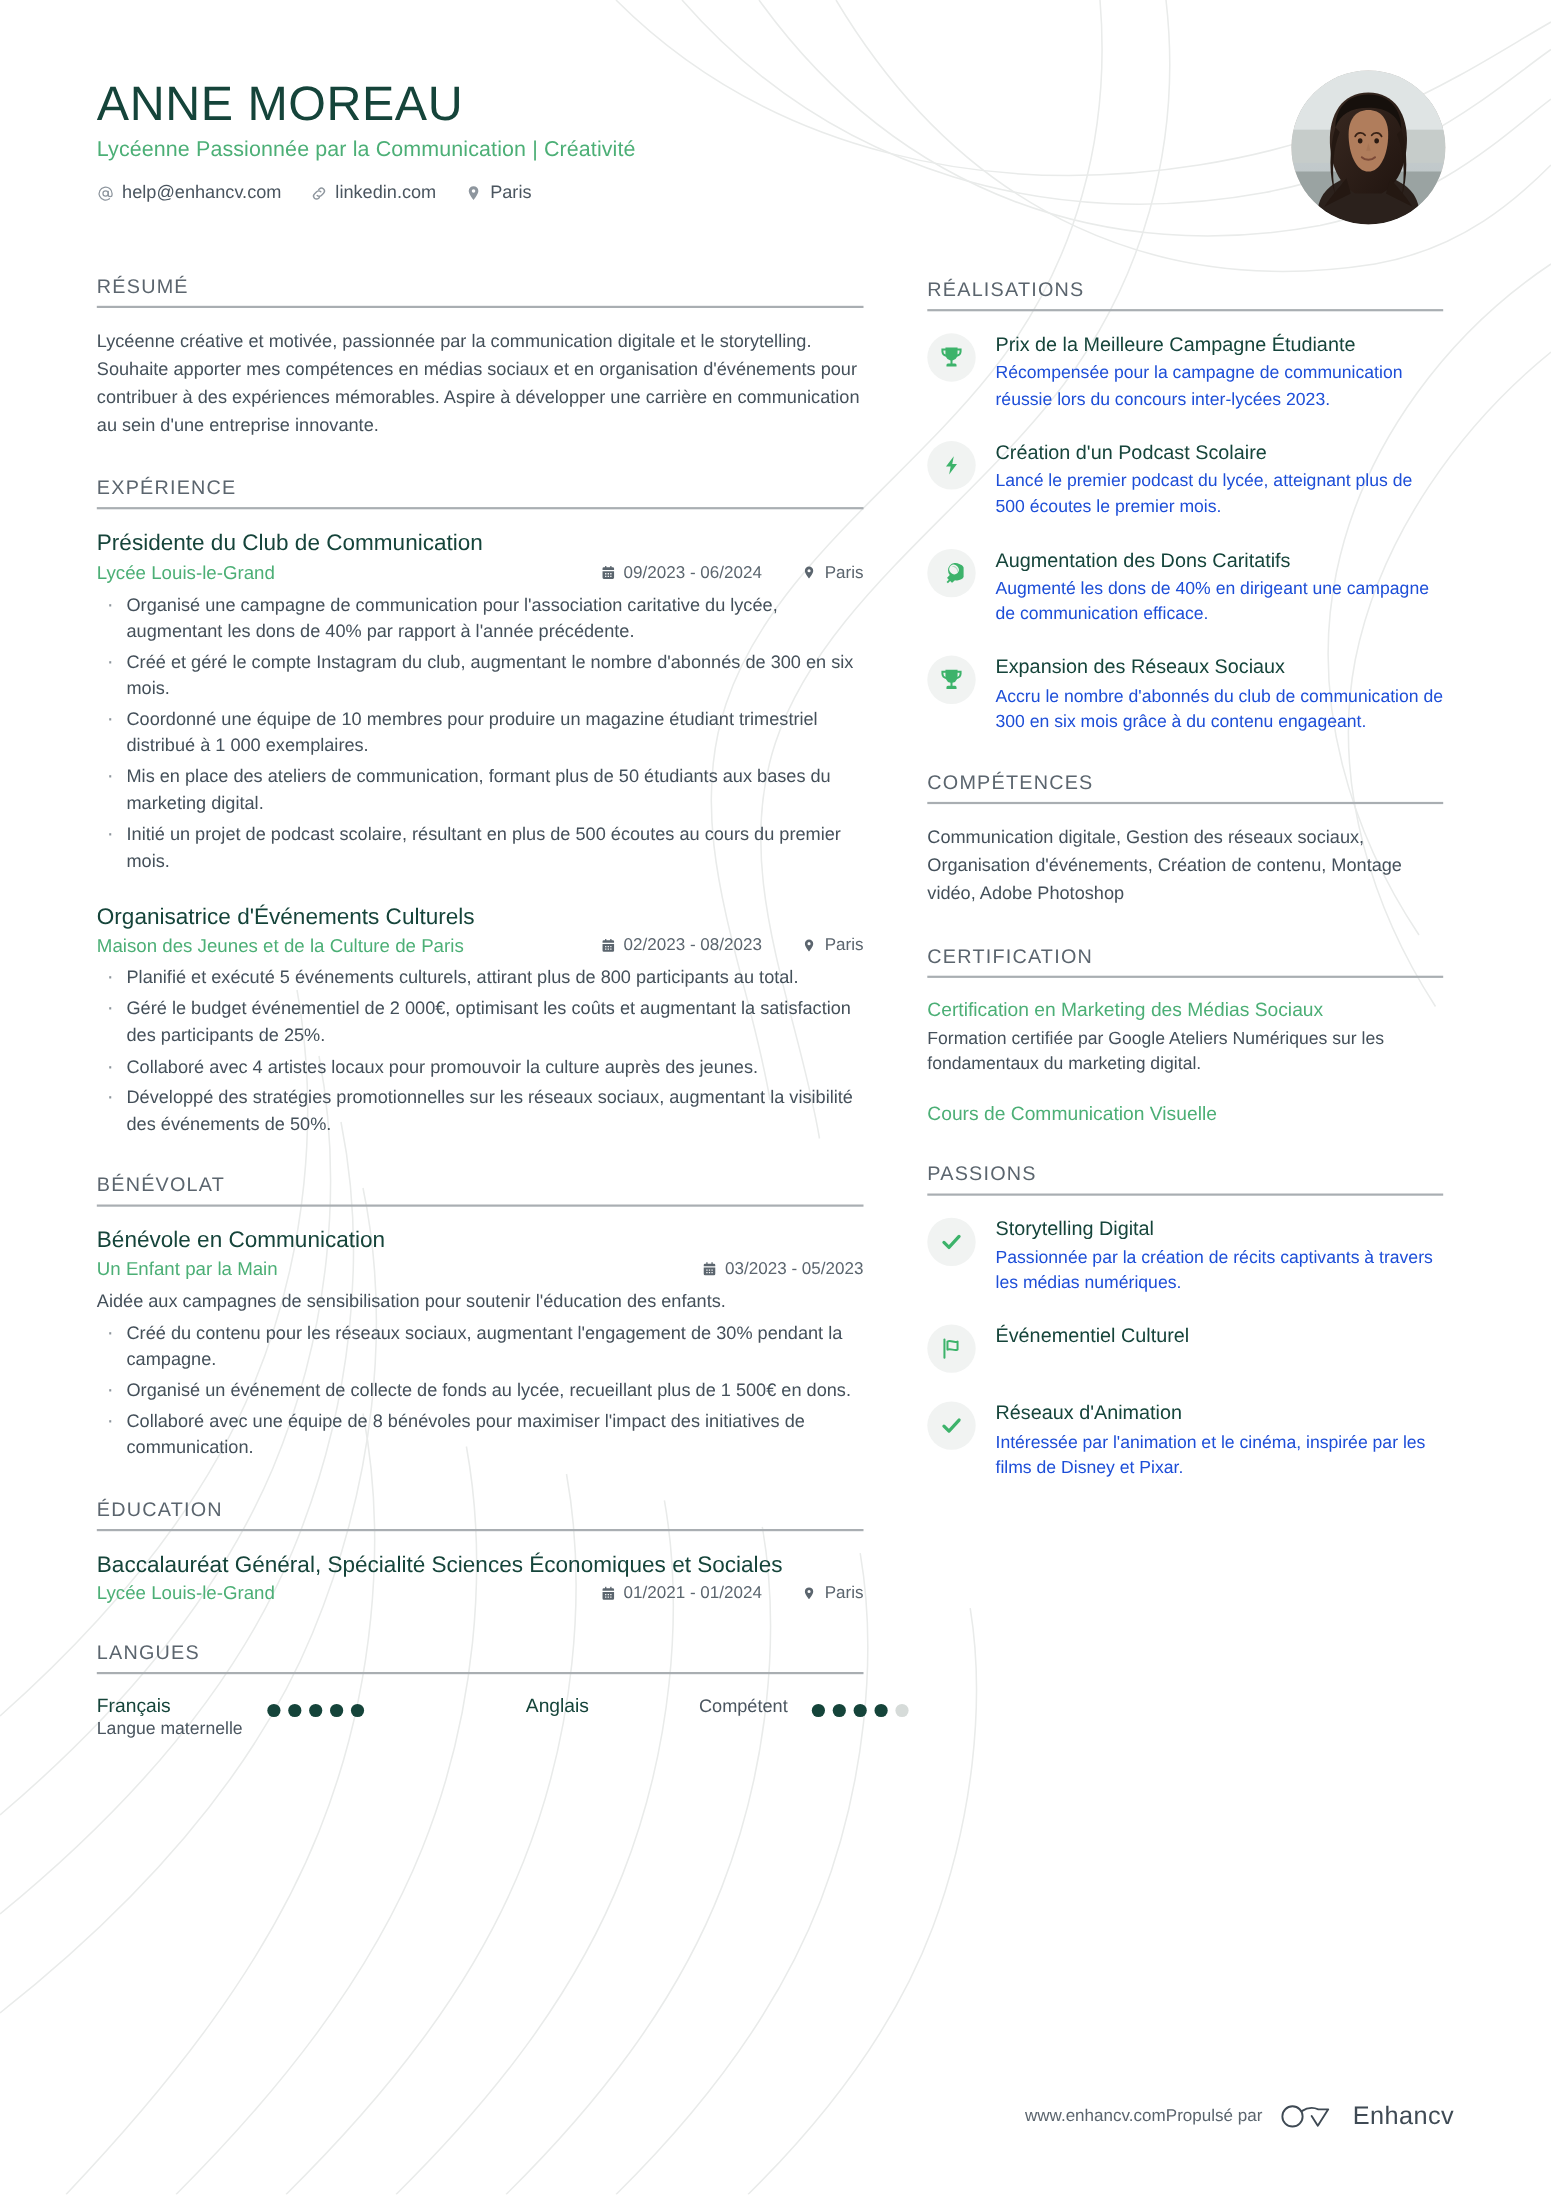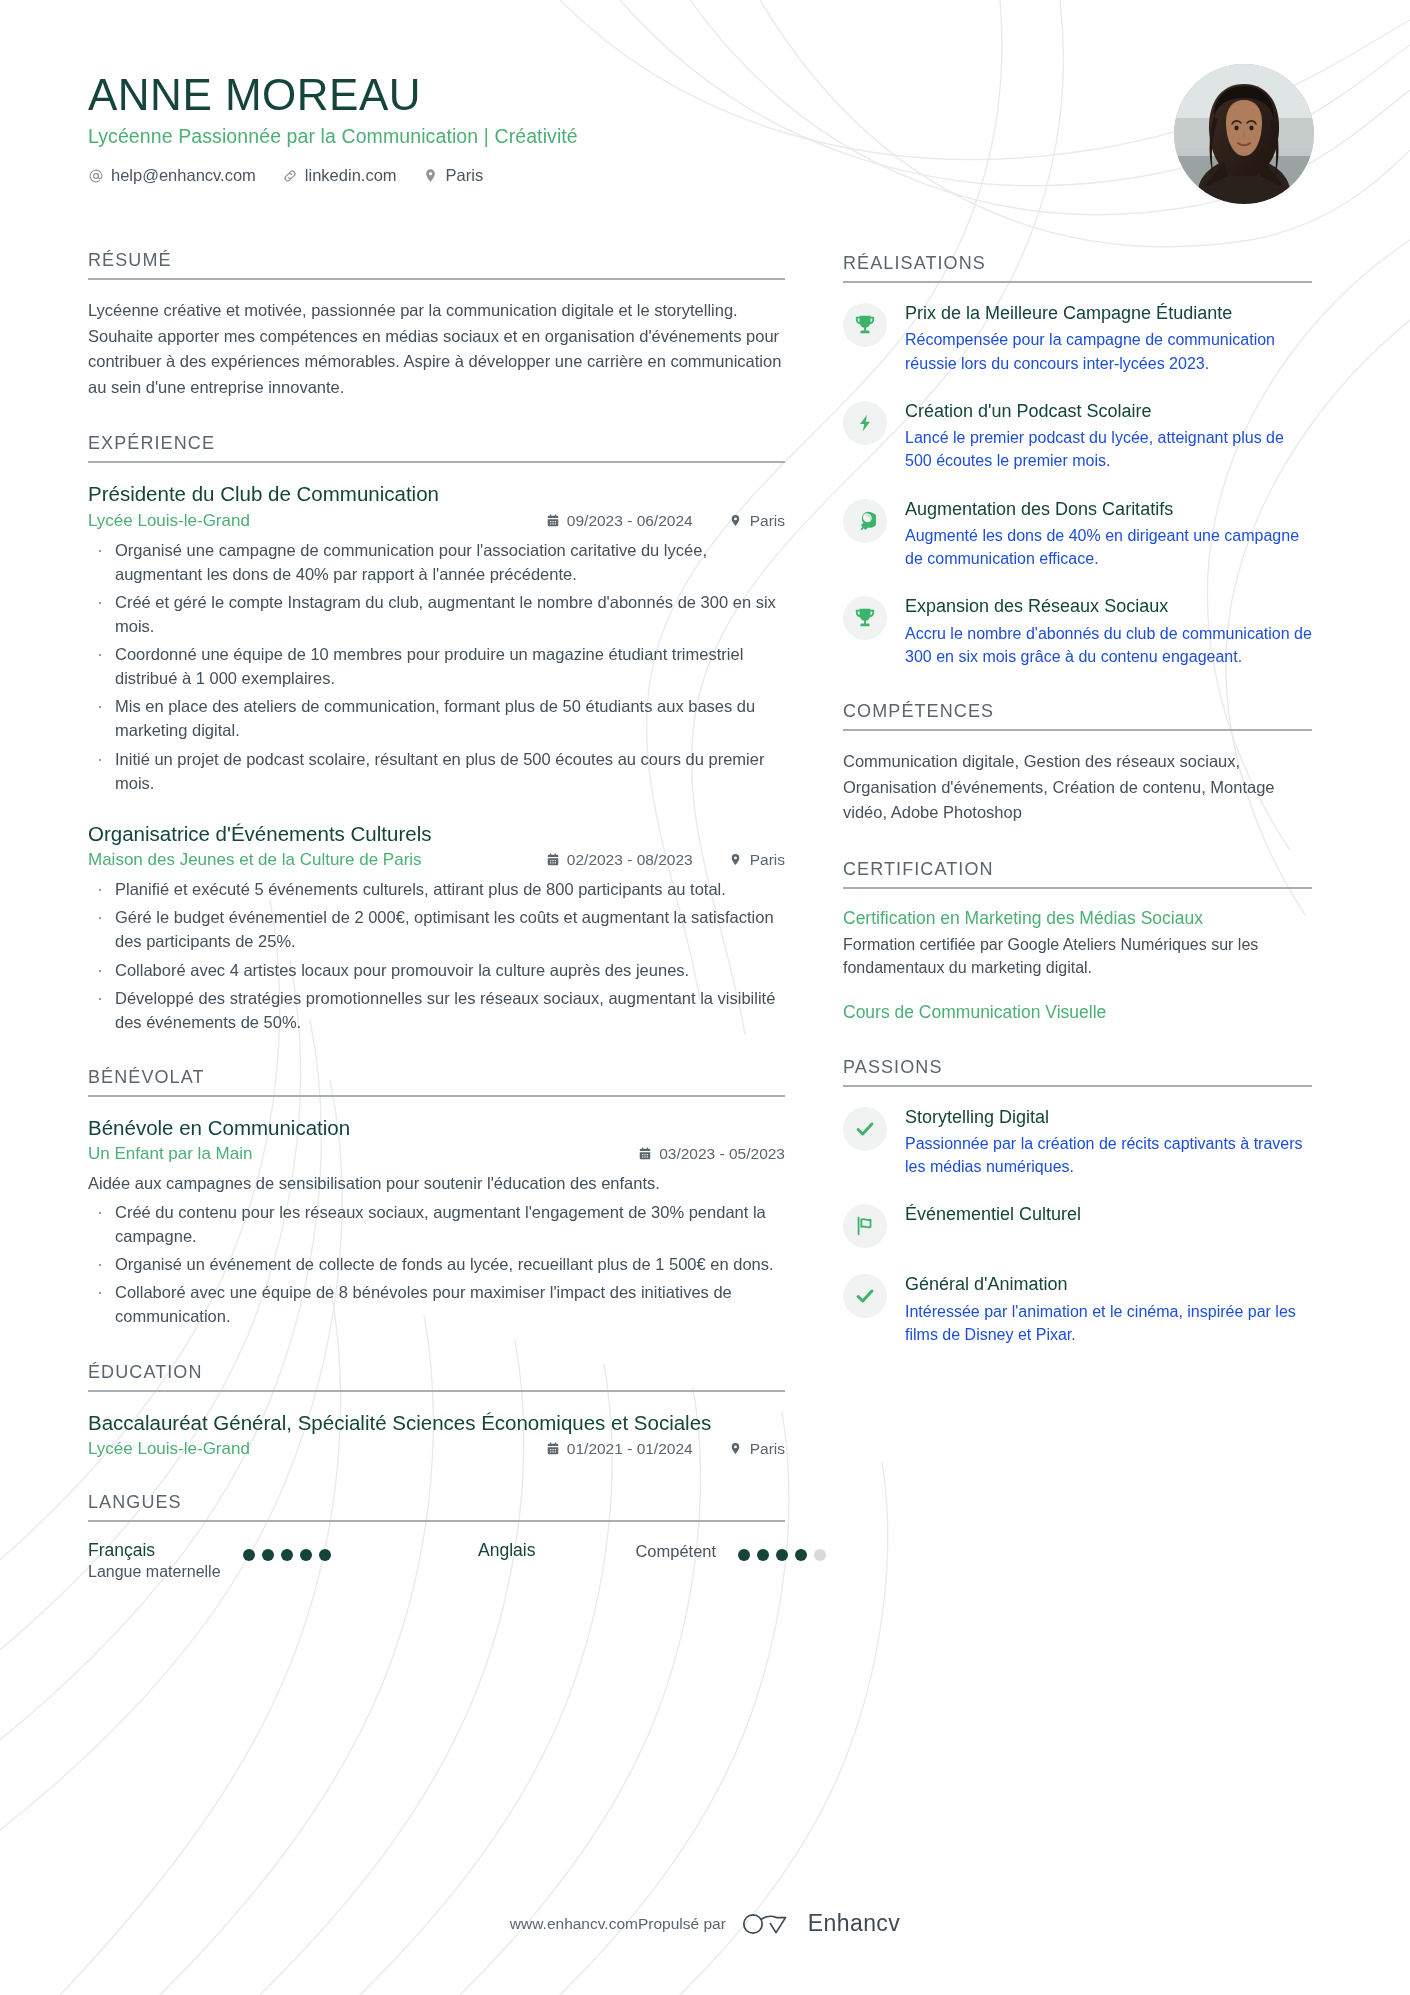--- a/index.html
+++ b/index.html
@@ -283,21 +283,21 @@
   .lang-gap { width: 56px; flex: none; }
 
   
   .footer {
     position: absolute;
     left: 88px;
     right: 88px;
     bottom: 58px;
     display: flex;
     align-items: center;
-    justify-content: center;
+    justify-content: flex-end;
     z-index: 3;
   }
   .footer-url {
     font-size: 15.5px;
     color: #5b656e;
   }
   .footer-brand {
     display: flex;
     align-items: center;
     gap: 15px;
@@ -688,21 +688,21 @@
           </div>
         </div>
 
         <div class="icon-item">
           <span class="icon-badge">
             <svg width="22" height="22" viewBox="0 0 24 24" fill="none" stroke="currentColor" stroke-width="3.2" stroke-linecap="round" stroke-linejoin="round">
               <path d="M4.5 12.5 9.5 17.5 19.5 6.5"></path>
             </svg>
           </span>
           <div class="icon-body">
-            <div class="icon-head">Général d'Animation</div>
+            <div class="icon-head">Réseaux d'Animation</div>
             <div class="icon-desc">Intéressée par l'animation et le cinéma, inspirée par les films de Disney et Pixar.</div>
           </div>
         </div>
       </div>
 
     </div>
   </div>
 </div>
 
 <div class="footer">

